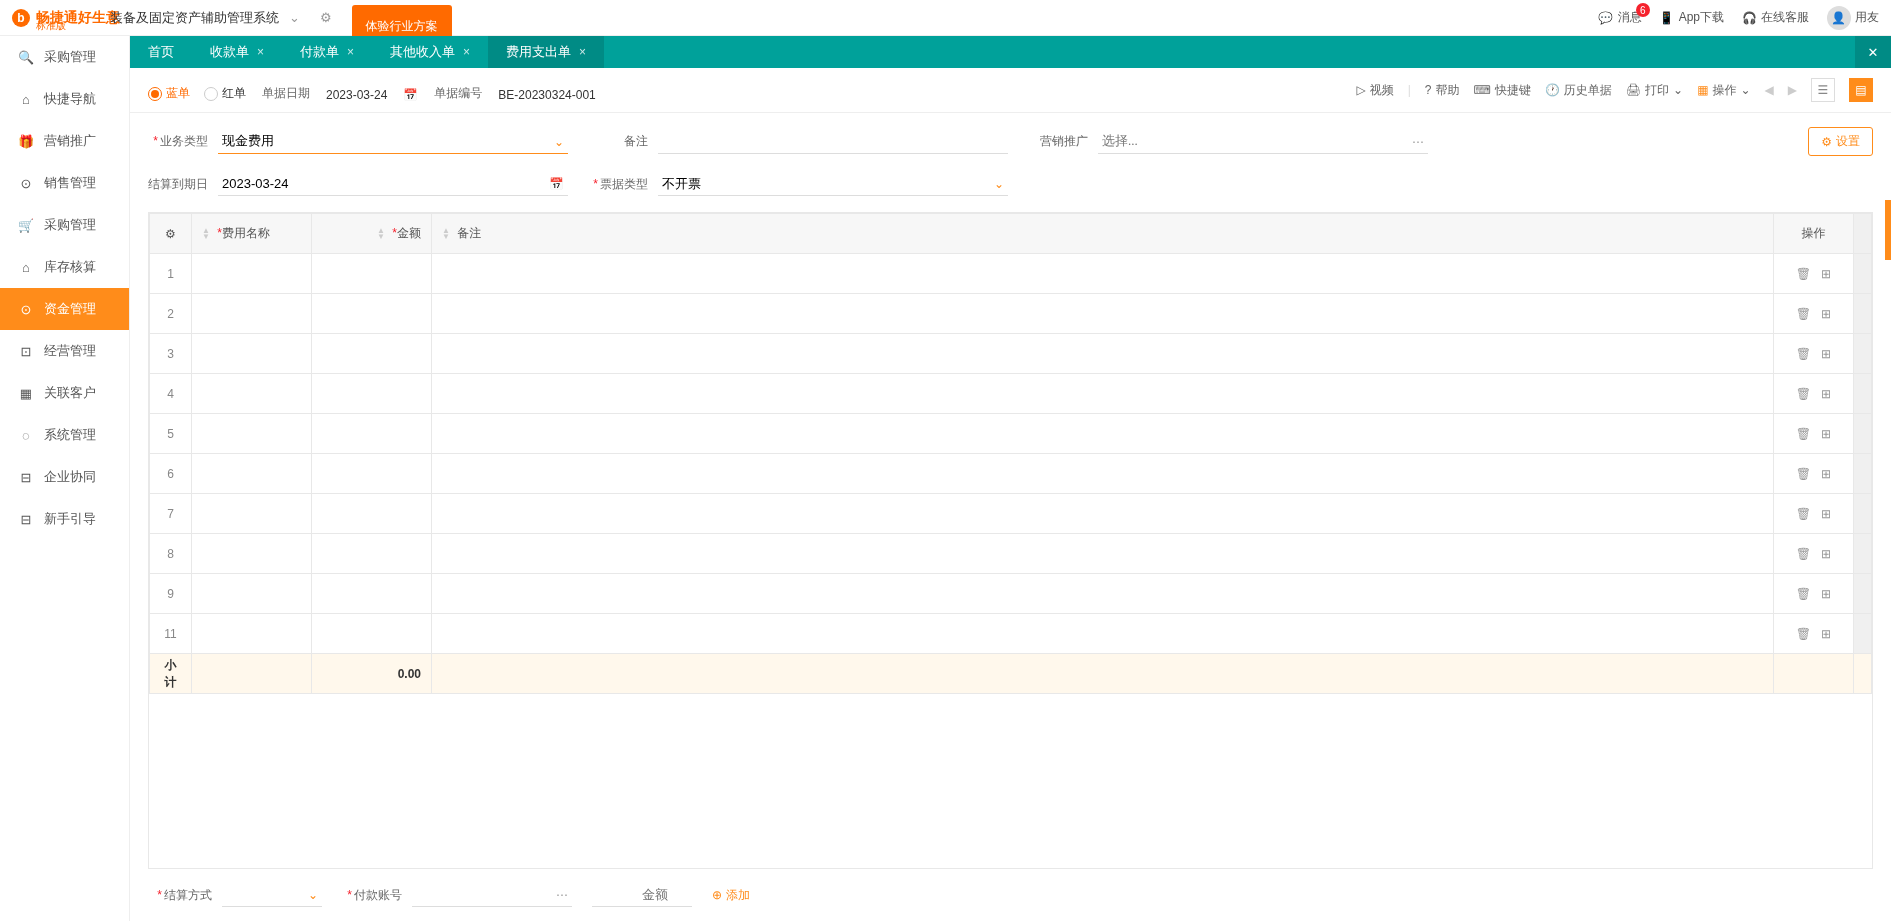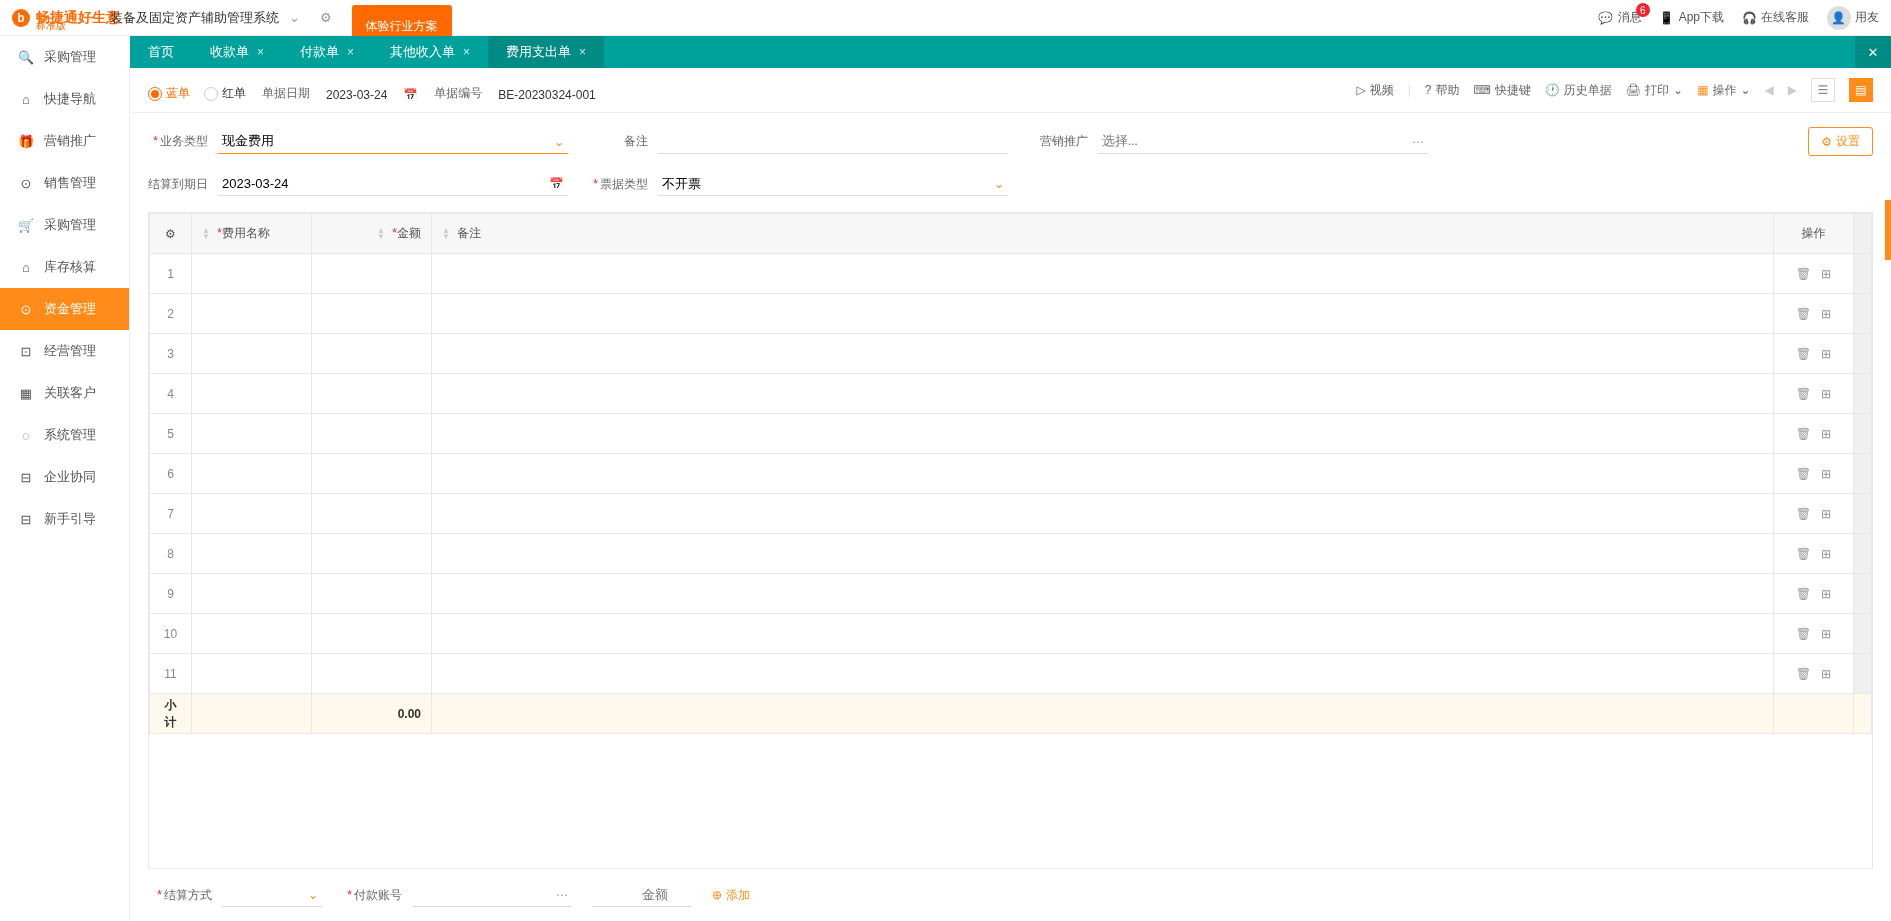--- a/index.html
+++ b/index.html
@@ -457,33 +457,20 @@
     <td class="col-remark"></td>
     <td class="col-ops">
       <div class="op-icons">
         <span class="op-icon">🗑</span>
         <span class="op-icon">⊞</span>
       </div>
     </td>
     <td class="col-scroll"></td>
   </tr>
                 <tr>
-    <td class="col-idx">10</td>
-    <td class="col-name"></td>
-    <td class="col-amount"></td>
-    <td class="col-remark"></td>
-    <td class="col-ops">
-      <div class="op-icons">
-        <span class="op-icon">🗑</span>
-        <span class="op-icon">⊞</span>
-      </div>
-    </td>
-    <td class="col-scroll"></td>
-  </tr>
-                <tr>
     <td class="col-idx">11</td>
     <td class="col-name"></td>
     <td class="col-amount"></td>
     <td class="col-remark"></td>
     <td class="col-ops">
       <div class="op-icons">
         <span class="op-icon">🗑</span>
         <span class="op-icon">⊞</span>
       </div>
     </td>

